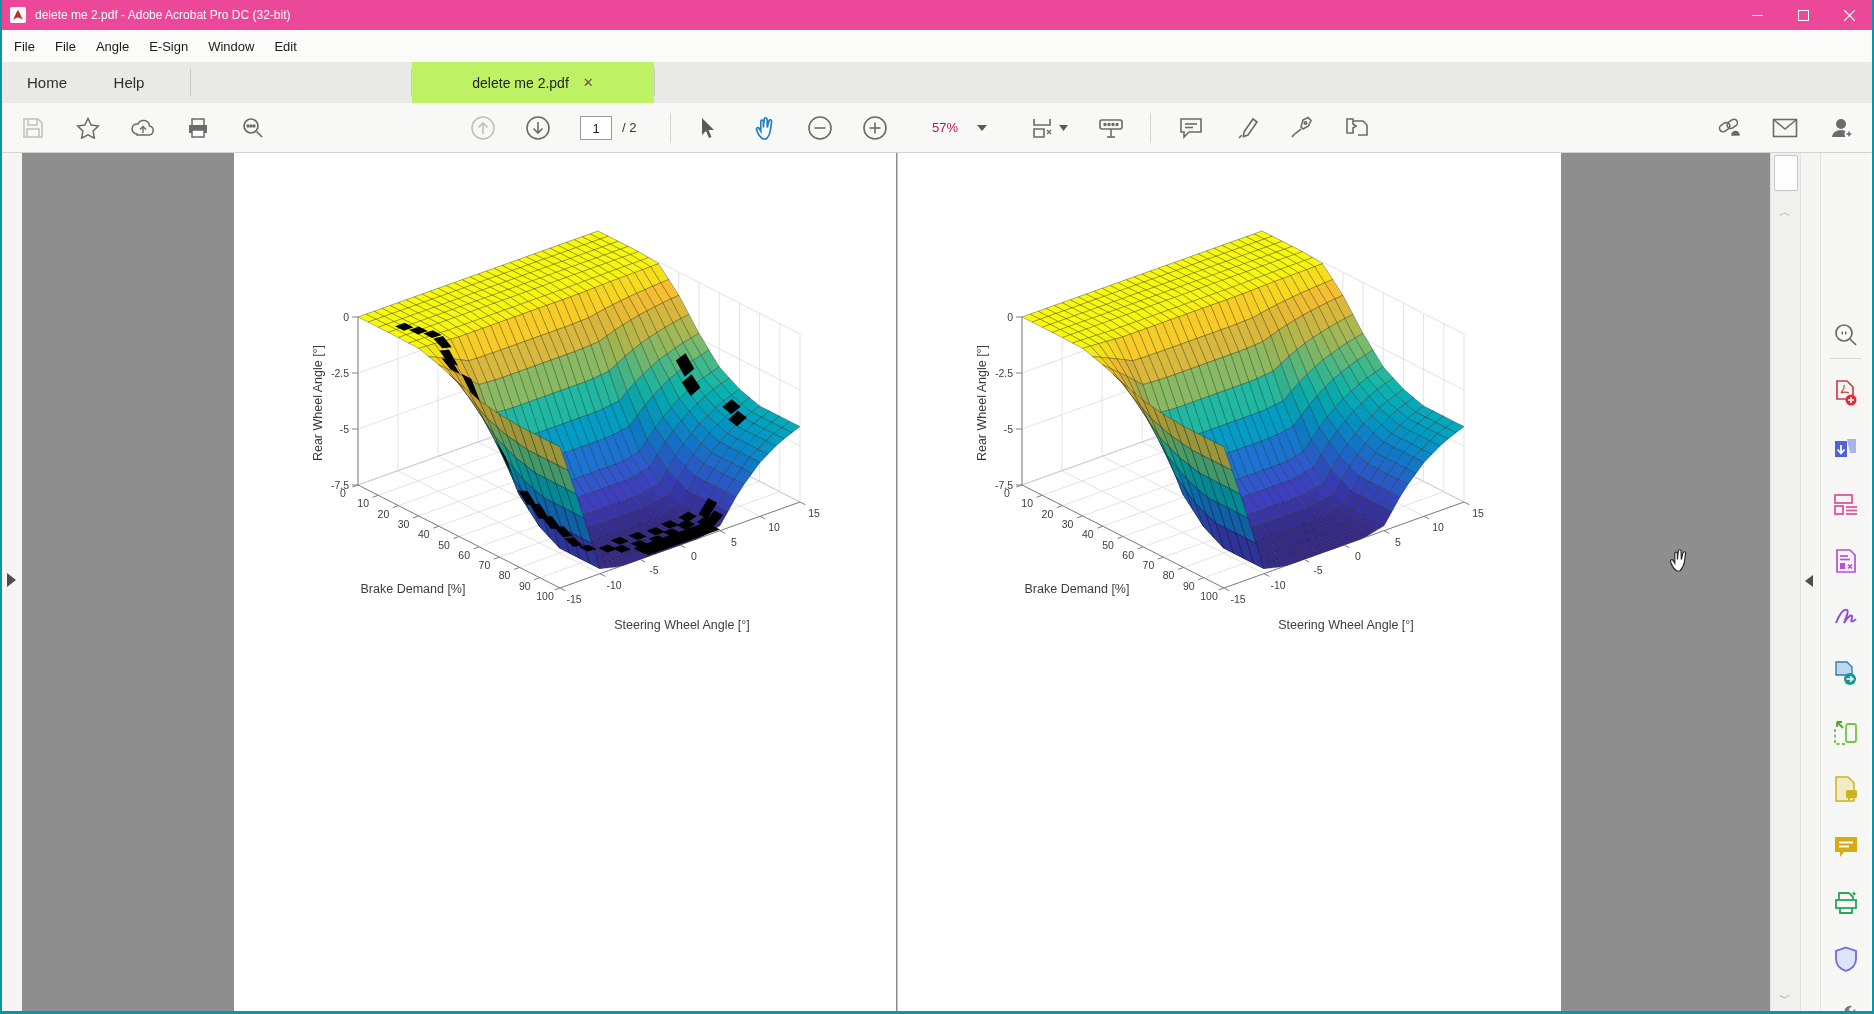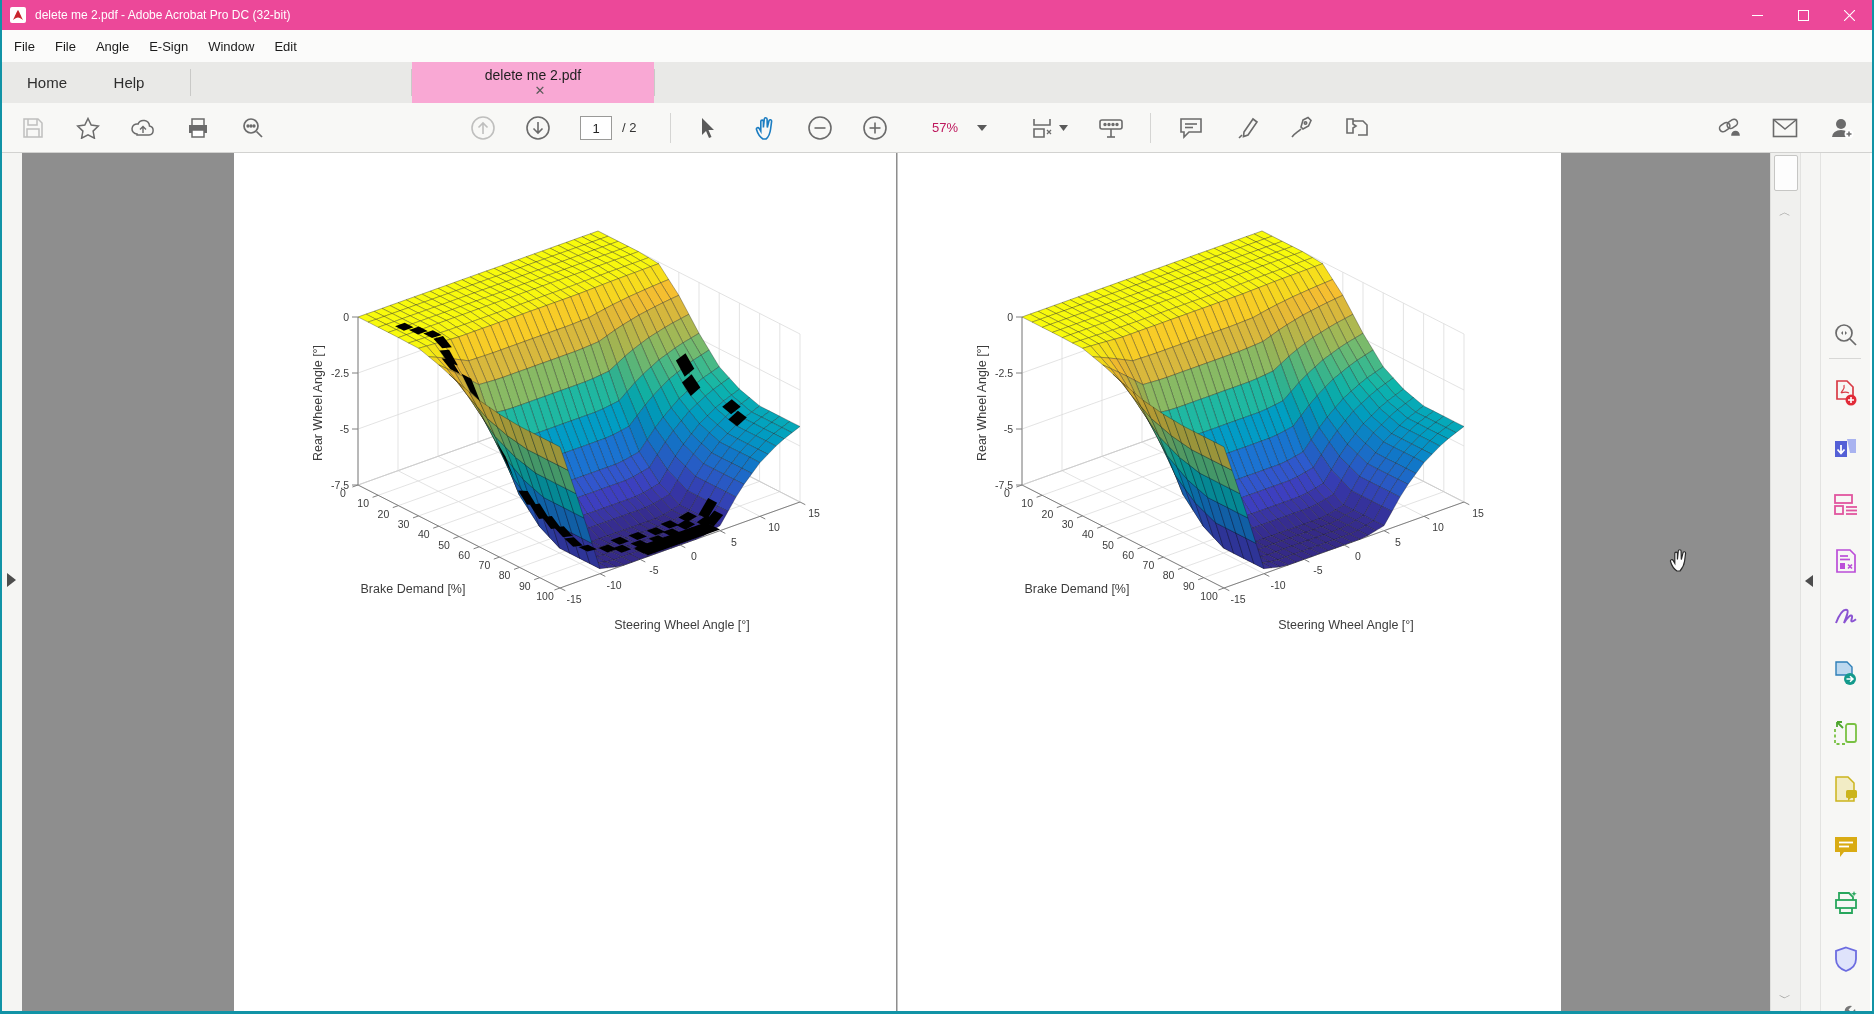--- a/index.html
+++ b/index.html
@@ -12,21 +12,21 @@
   .wincontrols{position:absolute;right:0;top:0;height:30px;display:flex;}
   .winbtn{width:46px;height:30px;display:flex;align-items:center;justify-content:center;}
   
   .menubar{position:absolute;left:0;top:30px;width:100%;height:32px;background:#fbfbfa;display:flex;align-items:center;padding-left:2px;box-sizing:border-box;}
   .menuitem{font-size:13px;color:#1b1b1b;padding:0 10px;height:100%;display:flex;align-items:center;}
   
   .tabbar{position:absolute;left:0;top:62px;width:100%;height:42px;background:#e9e9e7;border-bottom:1px solid #d6d6d4;box-sizing:border-box;}
   .tab-static{position:absolute;top:0;height:100%;display:flex;align-items:center;justify-content:center;font-size:15px;color:#2e2e2e;}
   .vsep{position:absolute;top:7px;height:27px;width:1px;background:#c9c9c7;}
   .doctab{position:absolute;top:0;height:100%;display:flex;align-items:center;justify-content:center;font-size:14px;color:#3d3d3d;}
-  .doctab.active{background:#f9a8d4;color:#1f1f1f;flex-direction:column;}
+  .doctab.active{background:#bef264;color:#1f1f1f;}
   .closex{margin-left:14px;color:#5a5a5a;font-size:13px;cursor:default;}
   .tabicons{position:absolute;right:0;top:0;height:100%;}
   
   .toolbar{position:absolute;left:0;top:103px;width:100%;height:50px;background:#f8f8f6;border-bottom:1px solid #d2d2d0;box-sizing:border-box;}
   .tb{position:absolute;top:11px;width:28px;height:28px;display:flex;align-items:center;justify-content:center;}
   .tbsep{position:absolute;top:10px;width:1px;height:30px;background:#d5d5d3;}
   .pageinput{position:absolute;left:578px;top:13px;width:32px;height:24px;border:1px solid #9a9a98;background:#fff;font-size:13px;text-align:center;color:#222;box-sizing:border-box;font-family:"Liberation Sans",sans-serif;}
   .pagetotal{position:absolute;left:620px;top:17px;font-size:13px;color:#333;}
   .zoomval{position:absolute;left:920px;top:17px;font-size:13px;color:#be185d;width:46px;text-align:center;}
   

